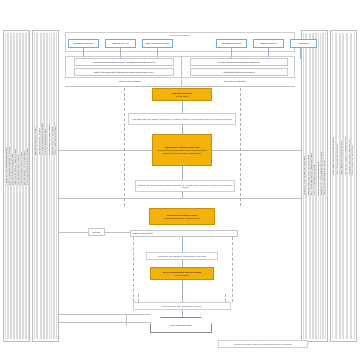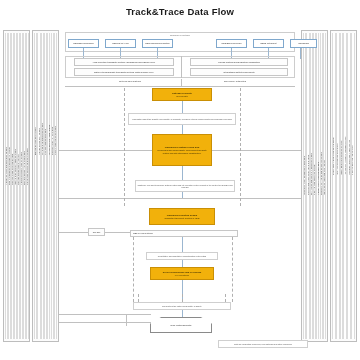--- a/index.html
+++ b/index.html
@@ -114,21 +114,20 @@
   .bigframe {
     position:absolute;
     border:0.6px solid #cdcdcd;
   }
 </style>
 </head>
 <body>
 
 <div id="canvas">
 
-  <div class="title">Track&amp;Trace Data Flow</div>
 
   <div class="lane-panel" style="left:3px;top:30px;width:27px;height:312px;"></div>
   <div class="lane-panel" style="left:32px;top:30px;width:27px;height:312px;"></div>
 
   <div class="lane" style="left:5px;top:33px;width:3px;height:306px;"></div>
   <div class="lane" style="left:8px;top:33px;width:3px;height:306px;"></div>
   <div class="lane" style="left:11px;top:33px;width:3px;height:306px;"></div>
   <div class="lane" style="left:14px;top:33px;width:3px;height:306px;"></div>
   <div class="lane" style="left:17px;top:33px;width:3px;height:306px;"></div>
   <div class="lane" style="left:20px;top:33px;width:3px;height:306px;"></div>

